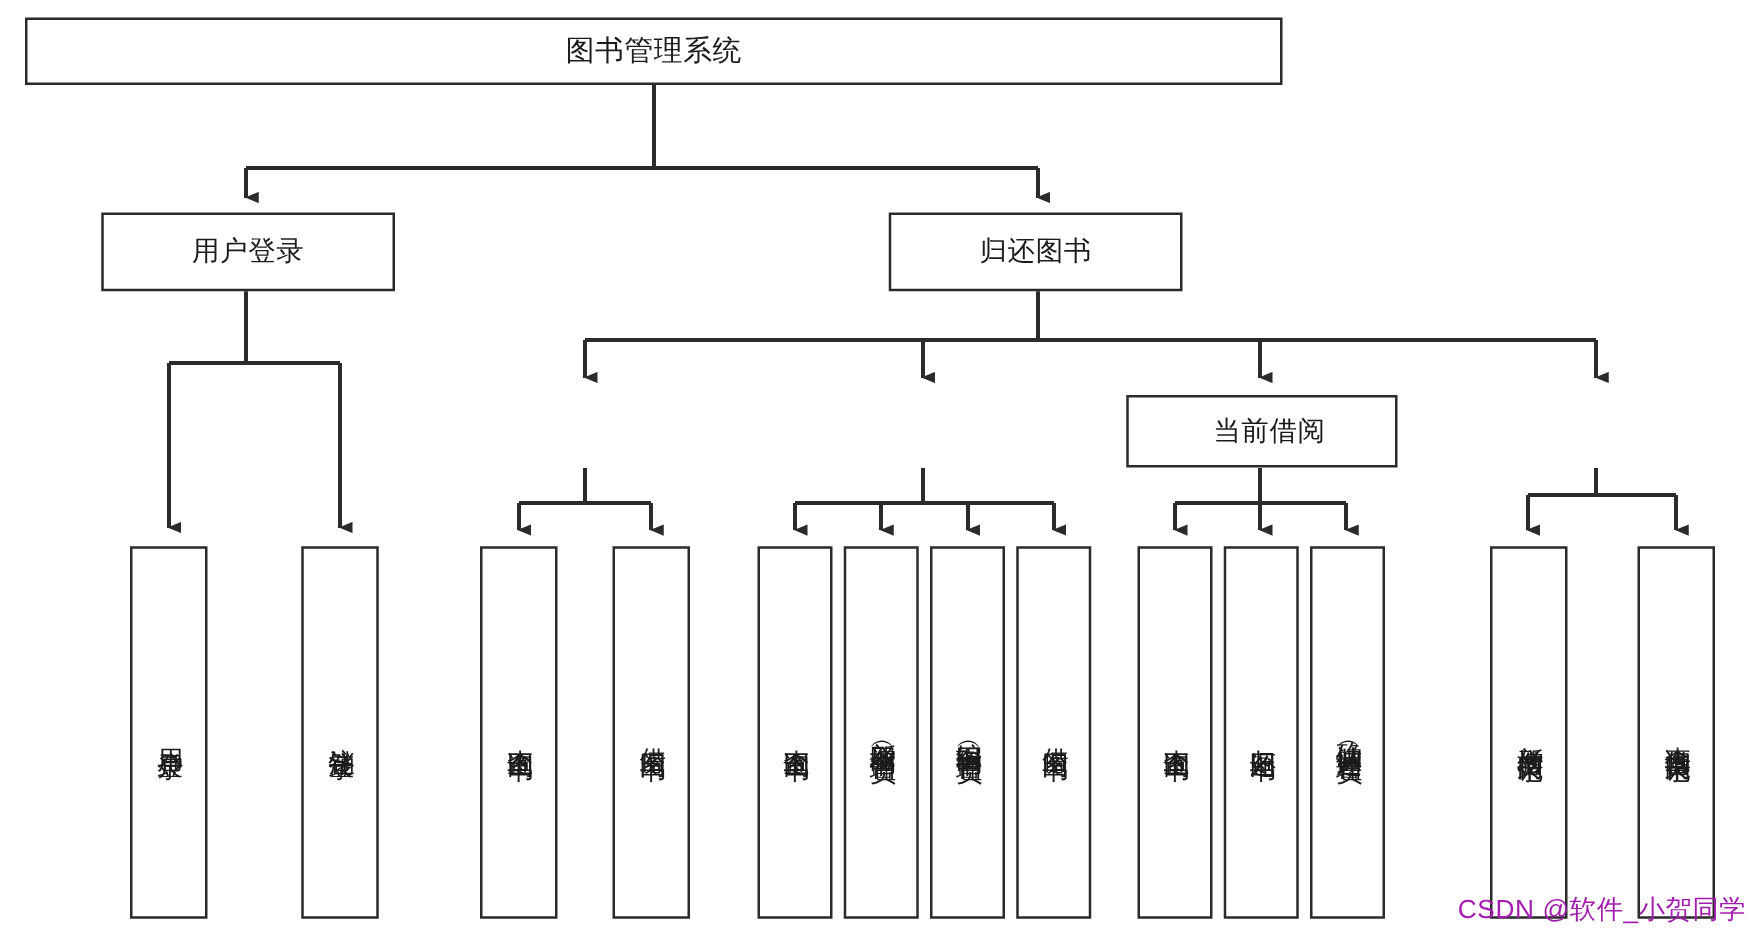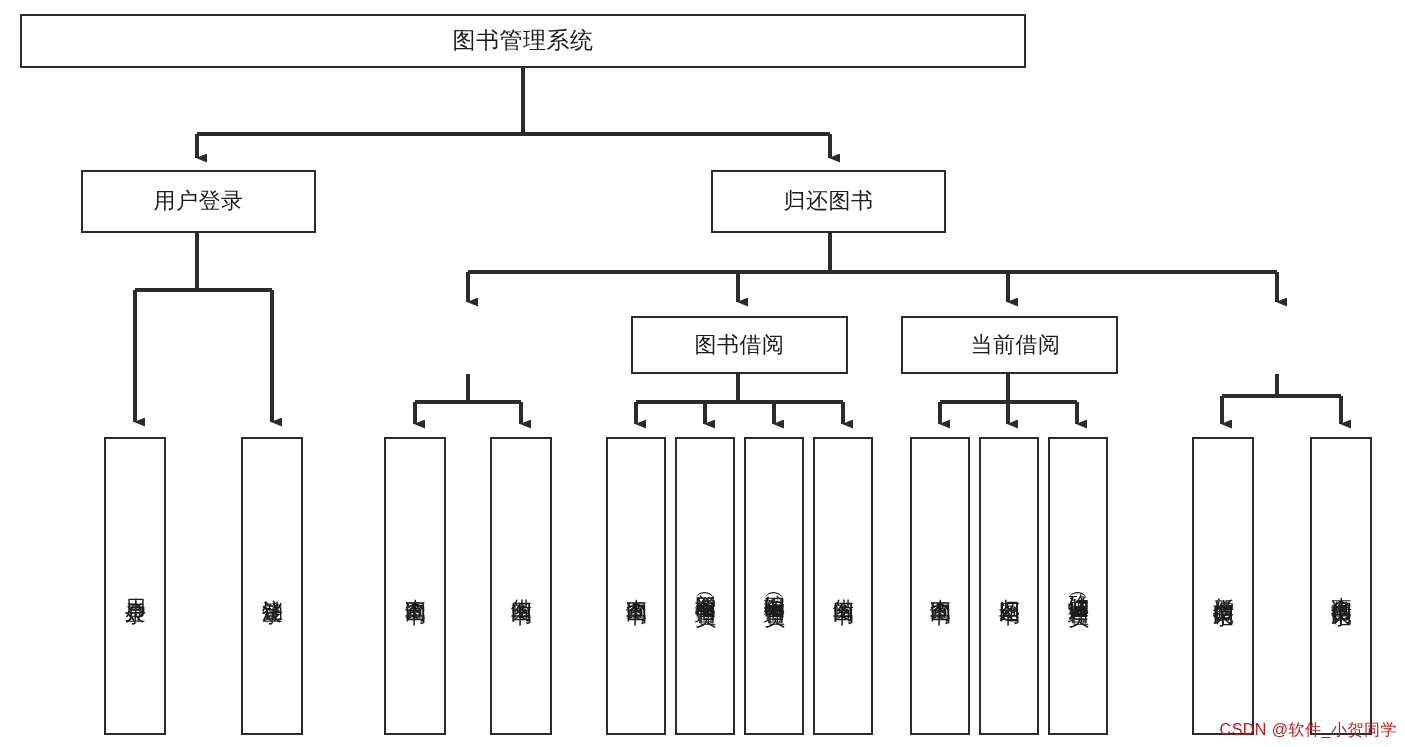--- a/index.html
+++ b/index.html
@@ -54,22 +54,22 @@
     font-size:21px;
     line-height:1.18;
     letter-spacing:2px;
     max-height:288px;
     white-space:normal;
   }
   .watermark{
     position:absolute;
     right:8px;
     bottom:6px;
-    font-size:16px;
-    color:#b91c1c;
+    font-size:21px;
+    color:#a21caf;
     letter-spacing:0.5px;
     white-space:nowrap;
     user-select:none;
   }
 </style>
 </head>
 <body>
 
 <div id="stage">
 
@@ -130,23 +130,20 @@
 
   <div class="node h" style="left:81px;top:170px;width:235px;height:63px;">
     <span class="lbl">用户登录</span>
   </div>
 
   <div class="node h" style="left:711px;top:170px;width:235px;height:63px;">
     <span class="lbl">归还图书</span>
   </div>
 
 
-  <div class="node h" style="left:631px;top:316px;width:217px;height:58px;">
-    <span class="lbl">图书借阅</span>
-  </div>
 
   <div class="node h" style="left:901px;top:316px;width:217px;height:58px;padding-left:12px;">
     <span class="lbl">当前借阅</span>
   </div>
 
 
   <div class="node v" style="left:104px;top:437px;width:62px;height:298px;">
     <span class="lbl">用户登录</span>
   </div>
 

